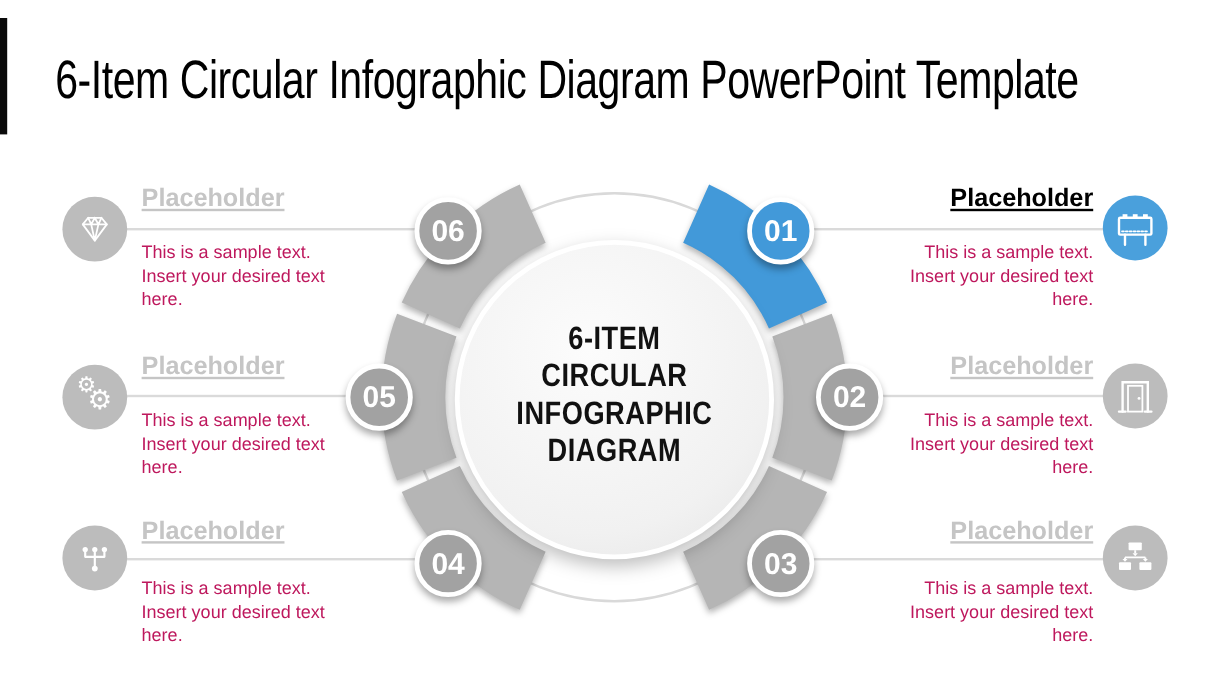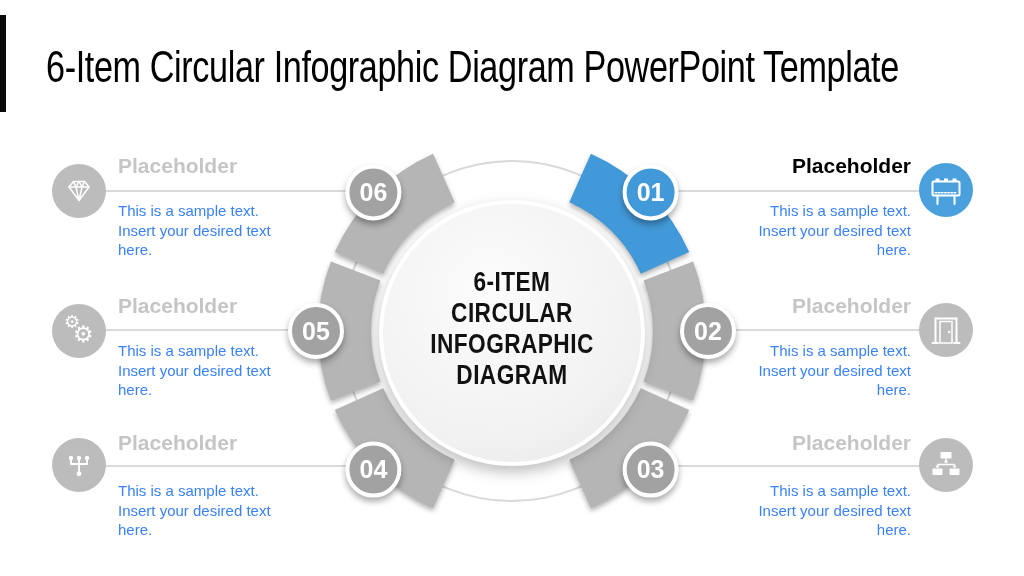--- a/index.html
+++ b/index.html
@@ -11,24 +11,24 @@
   .conn{position:absolute;height:2px;background:#dadada;}
   .diagram-svg{position:absolute;left:272px;top:76px;}
   .seg{filter:drop-shadow(0 3px 2.5px rgba(0,0,0,0.30));}
   .center-circle{filter:drop-shadow(0 6px 7px rgba(0,0,0,0.25));}
   .badge{filter:drop-shadow(0 4px 3px rgba(0,0,0,0.33));}
   .badge text{font-family:"Liberation Sans",sans-serif;font-size:25px;font-weight:bold;fill:#fff;
               text-anchor:middle;}
   .center-text{position:absolute;left:362px;top:252px;width:300px;text-align:center;
                font-size:27px;font-weight:bold;color:#111;line-height:31px;letter-spacing:0.5px;
                transform:scaleX(0.84);}
-  .heading{position:absolute;font-size:21px;font-weight:bold;white-space:nowrap;}
+  .heading{position:absolute;font-size:21px;font-weight:bold;white-space:nowrap;text-decoration:underline;}
   .heading.gray{color:#c5c5c5;}
   .heading.dark{color:#000;}
-  .body-text{position:absolute;font-size:15px;line-height:19.5px;color:#3b82f6;}
+  .body-text{position:absolute;font-size:15px;line-height:19.5px;color:#be185d;}
   .left-col{left:118px;text-align:left;width:175px;}
   .right-col{text-align:right;width:175px;left:736px;}
   .icon-circle{position:absolute;width:54px;height:54px;border-radius:50%;background:#bcbcbc;
                display:flex;align-items:center;justify-content:center;}
   .icon-circle.blue{background:#4aa0dc;}
   .gear-wrap{position:relative;width:32px;height:32px;color:#fff;font-family:"DejaVu Sans",sans-serif;}
   .gear-small{position:absolute;left:1px;top:-4px;font-size:18px;}
   .gear-big{position:absolute;left:10px;top:6px;font-size:23px;}
 </style>
 </head>

